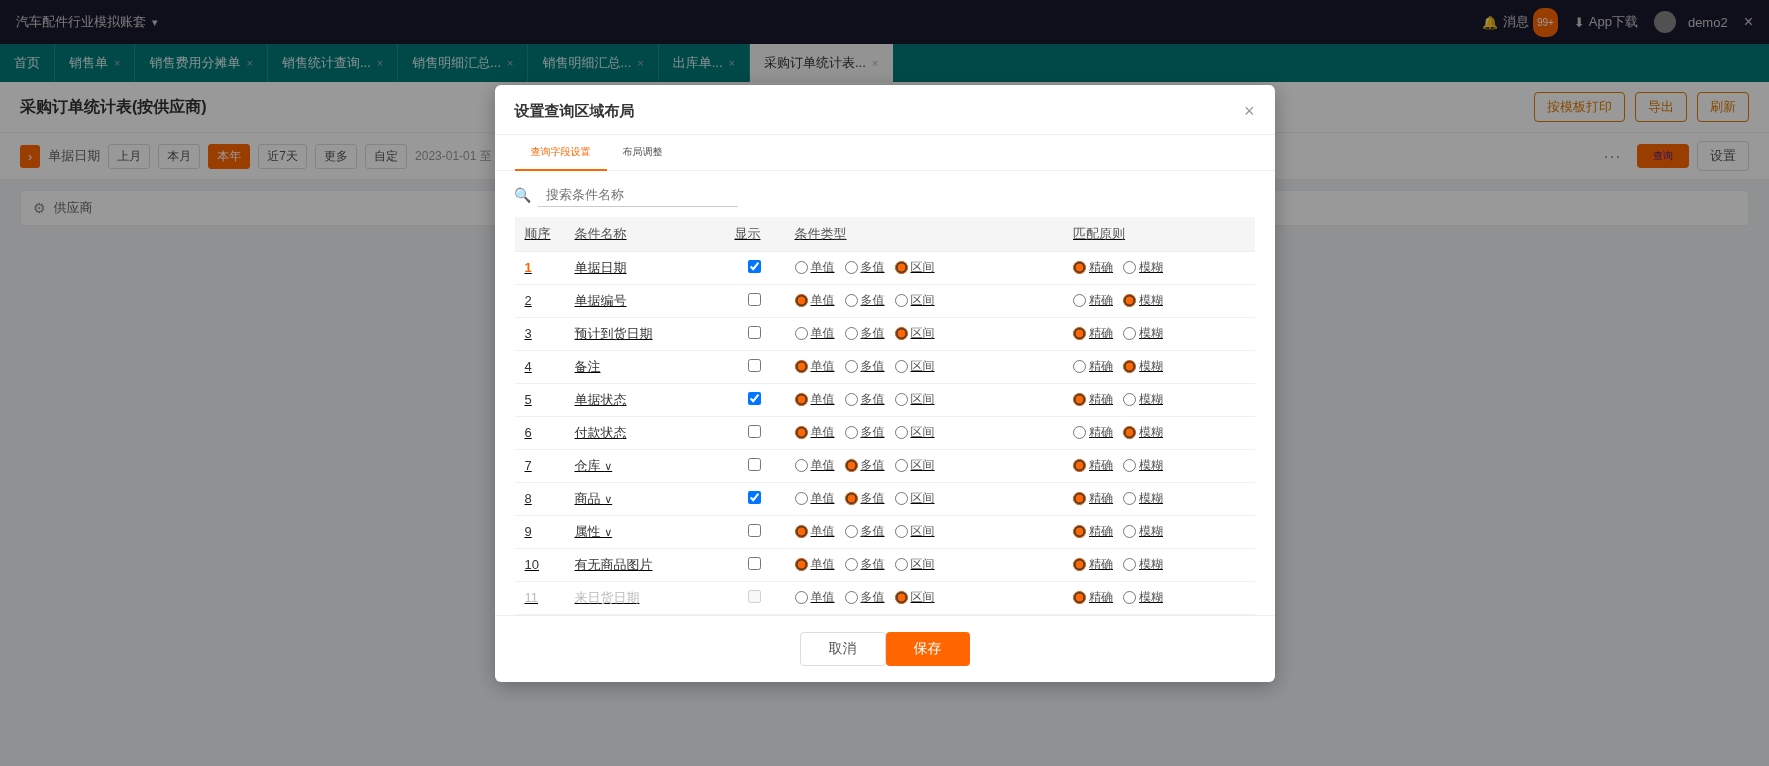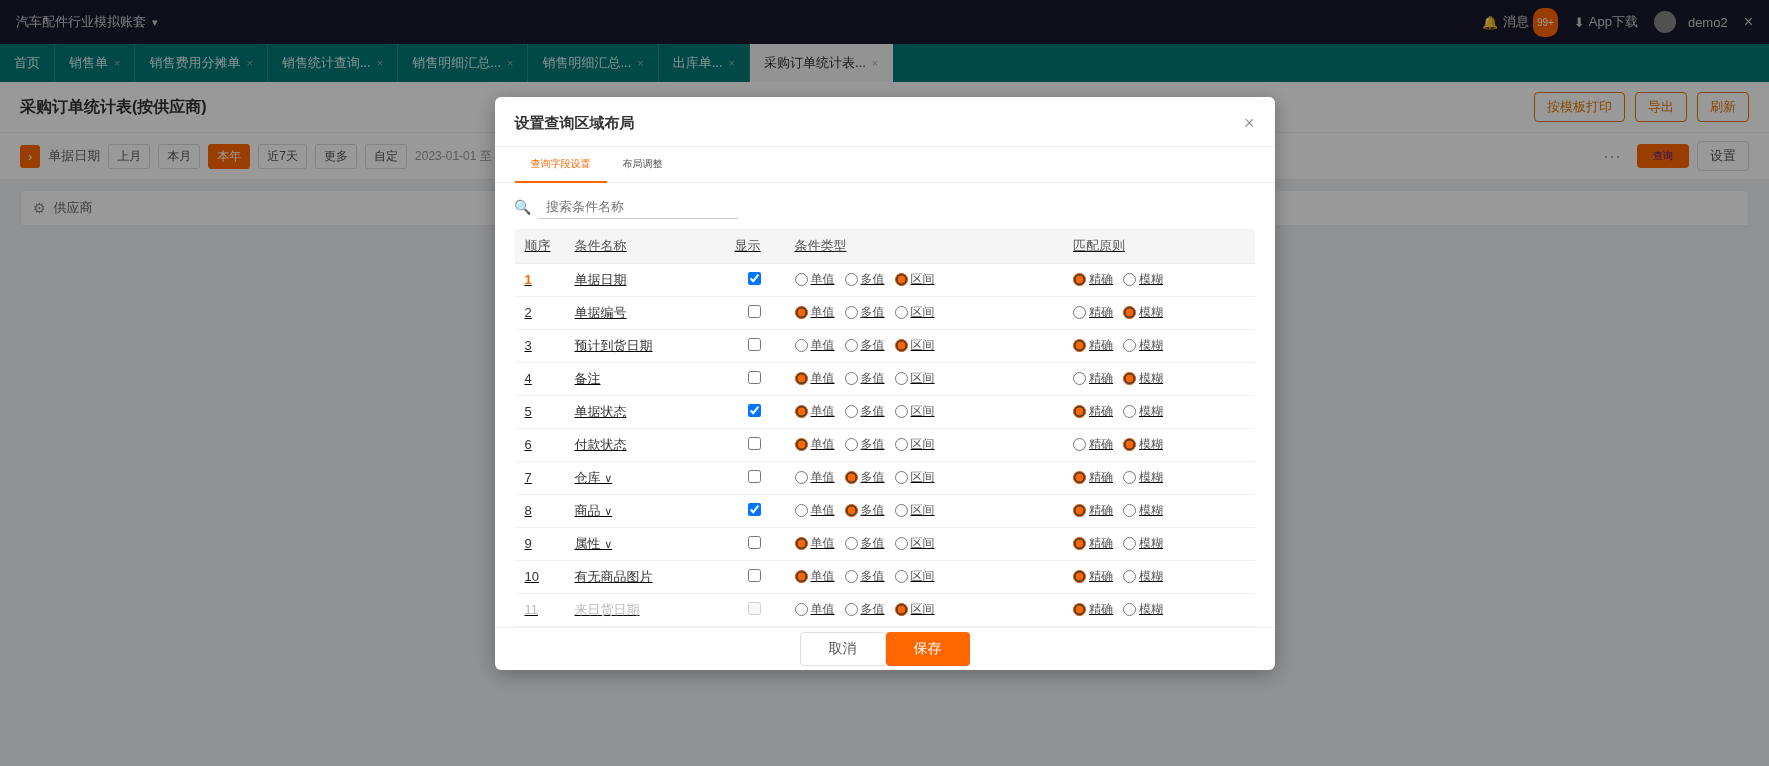--- a/index.html
+++ b/index.html
@@ -194,21 +194,21 @@
     
     .radio-group { display: flex; align-items: center; gap: 10px; }
     .radio-item { display: flex; align-items: center; gap: 3px; font-size: 12px; color: #555; }
     .radio-item input[type=radio] { accent-color: #f60; cursor: pointer; }
 
     
     .modal-footer {
       display: flex;
       justify-content: center;
       gap: 0;
-      padding: 4px 20px;
+      padding: 16px 20px;
       border-top: 1px solid #eee;
     }
     .btn-cancel {
       border: 1px solid #ddd;
       background: #fff;
       color: #555;
       padding: 7px 28px;
       border-radius: 4px;
       cursor: pointer;
       font-size: 14px;

